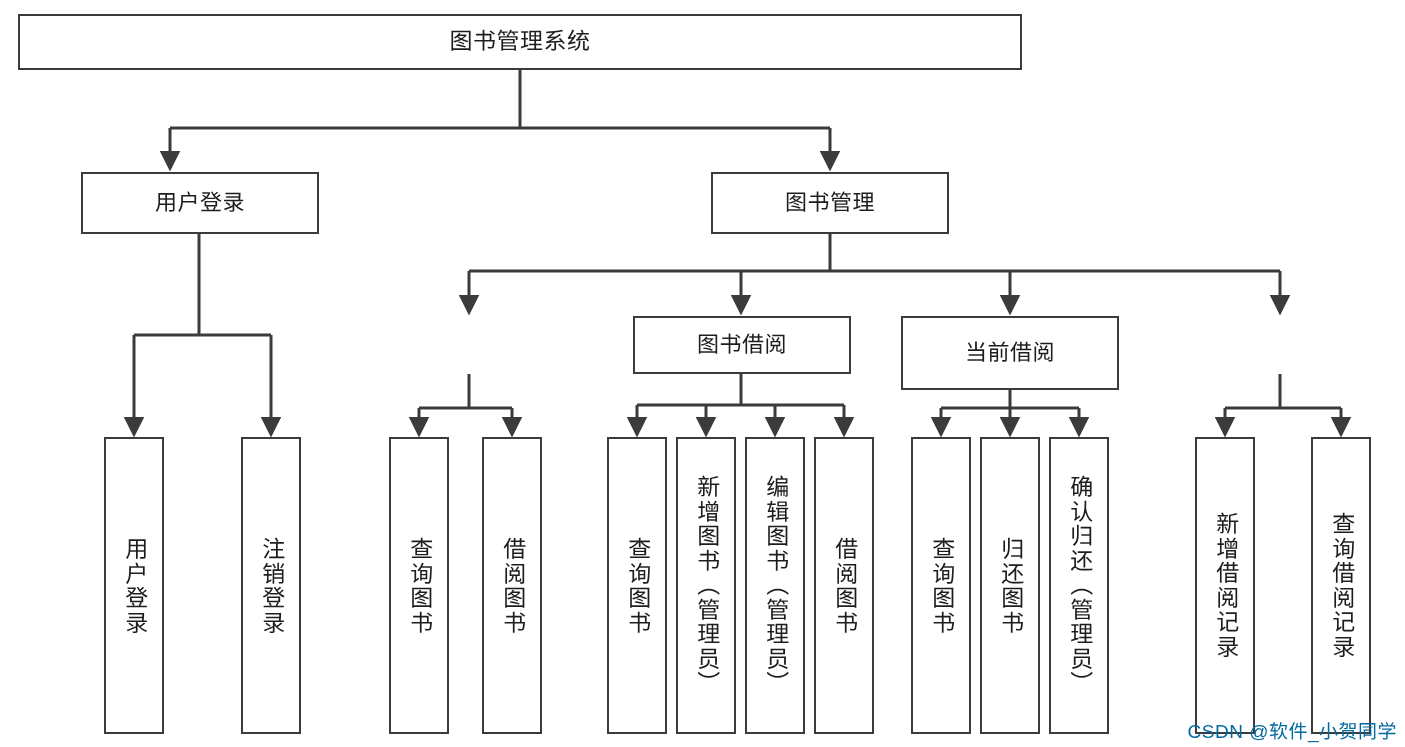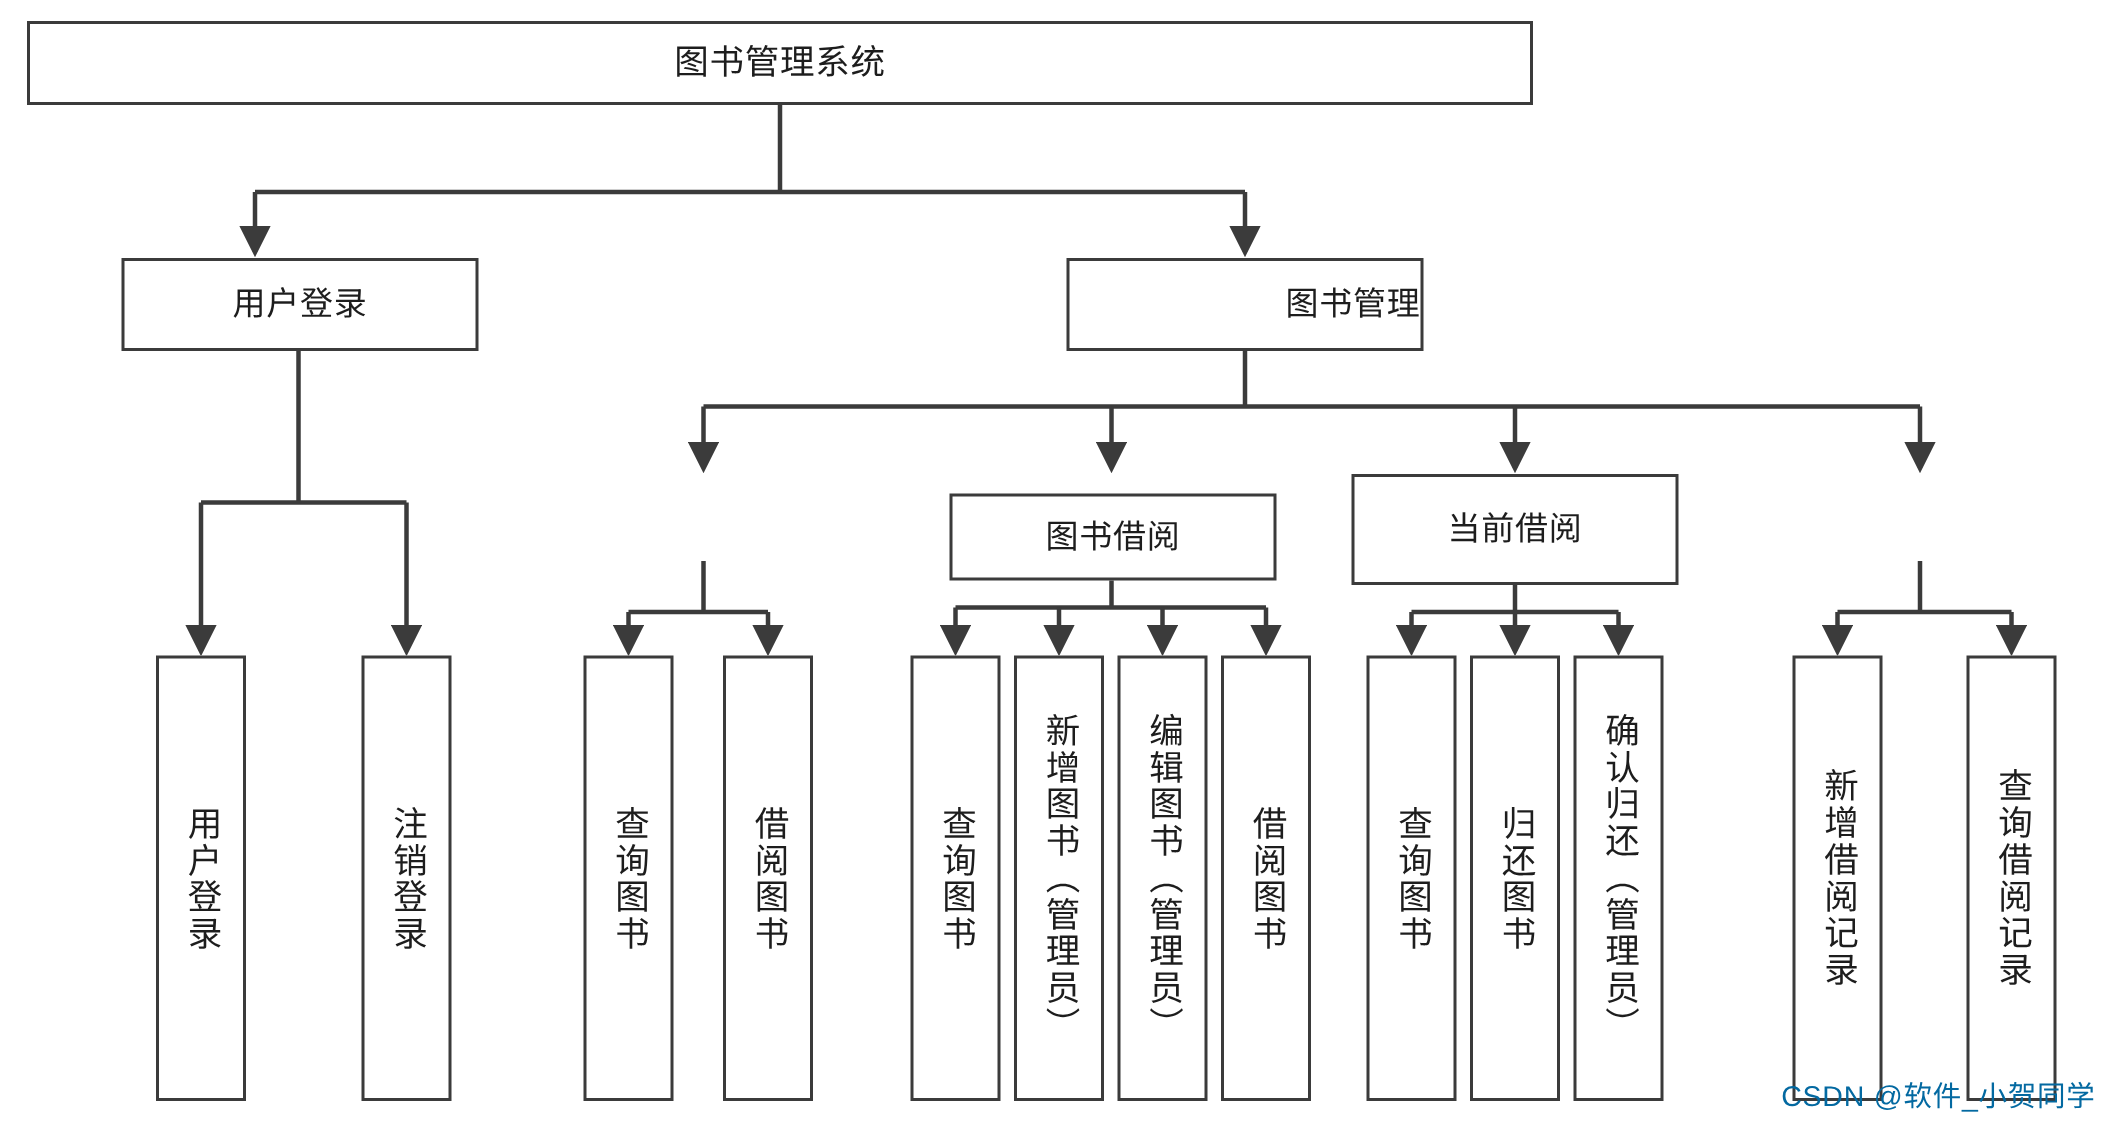--- a/index.html
+++ b/index.html
@@ -132,25 +132,25 @@
     </g>
   </svg>
 
   <div class="node horiz root" style="left:18px; top:14px; width:1004px; height:56px;">
     <span class="node-label">图书管理系统</span>
   </div>
 
   <div class="node horiz" style="left:81px; top:172px; width:238px; height:62px;">
     <span class="node-label">用户登录</span>
   </div>
-  <div class="node horiz" style="left:711px; top:172px; width:238px; height:62px;justify-content:flex-end;">
+  <div class="node horiz" style="left:711px; top:172px; width:238px; height:62px;">
     <span class="node-label">图书管理</span>
   </div>
 
-  <div class="node horiz" style="left:633px; top:329px; width:218px; height:58px;align-items:center;">
+  <div class="node horiz" style="left:633px; top:316px; width:218px; height:58px;align-items:center;">
     <span class="node-label">图书借阅</span>
   </div>
   <div class="node horiz" style="left:901px; top:316px; width:218px; height:74px;">
     <span class="node-label">当前借阅</span>
   </div>
 
   <div class="node vert" style="left:104px; top:437px; width:60px; height:297px;">
     <span class="node-label">用户登录</span>
   </div>
   <div class="node vert" style="left:241px; top:437px; width:60px; height:297px;">

